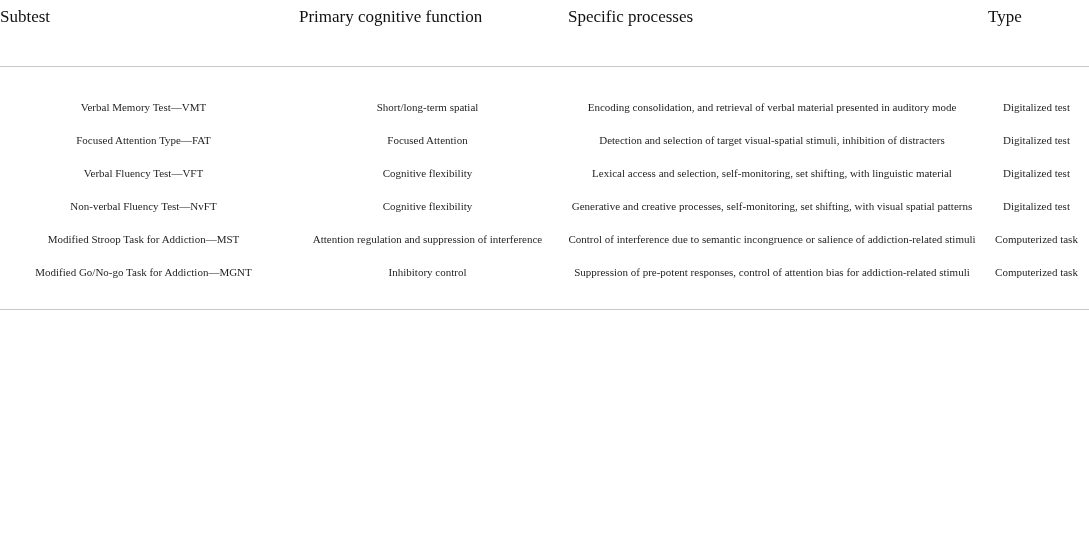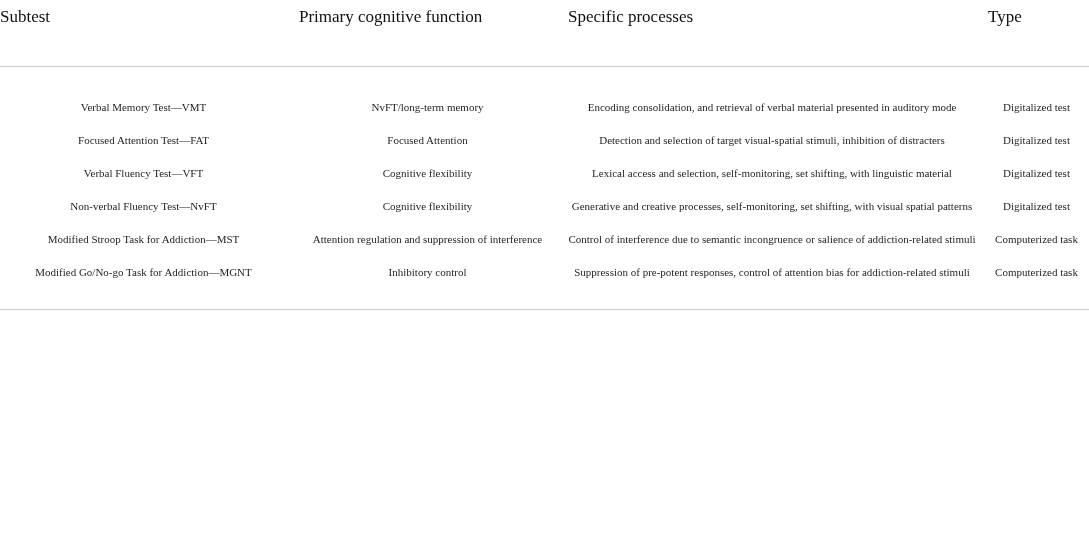--- a/index.html
+++ b/index.html
@@ -84,26 +84,26 @@
       <tr>
         <th class="col-subtest">Subtest</th>
         <th class="col-function">Primary cognitive function</th>
         <th class="col-processes">Specific processes</th>
         <th class="col-type">Type</th>
       </tr>
     </thead>
     <tbody>
       <tr class="row-pad-top">
         <td class="col-subtest">Verbal Memory Test—VMT</td>
-        <td class="col-function">NvFT/long-term memory</td>
+        <td class="col-function">Short/long-term spatial</td>
         <td class="col-processes">Encoding consolidation, and retrieval of verbal material presented in auditory mode</td>
         <td class="col-type">Digitalized test</td>
       </tr>
       <tr>
-        <td class="col-subtest">Focused Attention Test—FAT</td>
+        <td class="col-subtest">Focused Attention Type—FAT</td>
         <td class="col-function">Focused Attention</td>
         <td class="col-processes">Detection and selection of target visual-spatial stimuli, inhibition of distracters</td>
         <td class="col-type">Digitalized test</td>
       </tr>
       <tr>
         <td class="col-subtest">Verbal Fluency Test—VFT</td>
         <td class="col-function">Cognitive flexibility</td>
         <td class="col-processes">Lexical access and selection, self-monitoring, set shifting, with linguistic material</td>
         <td class="col-type">Digitalized test</td>
       </tr>

